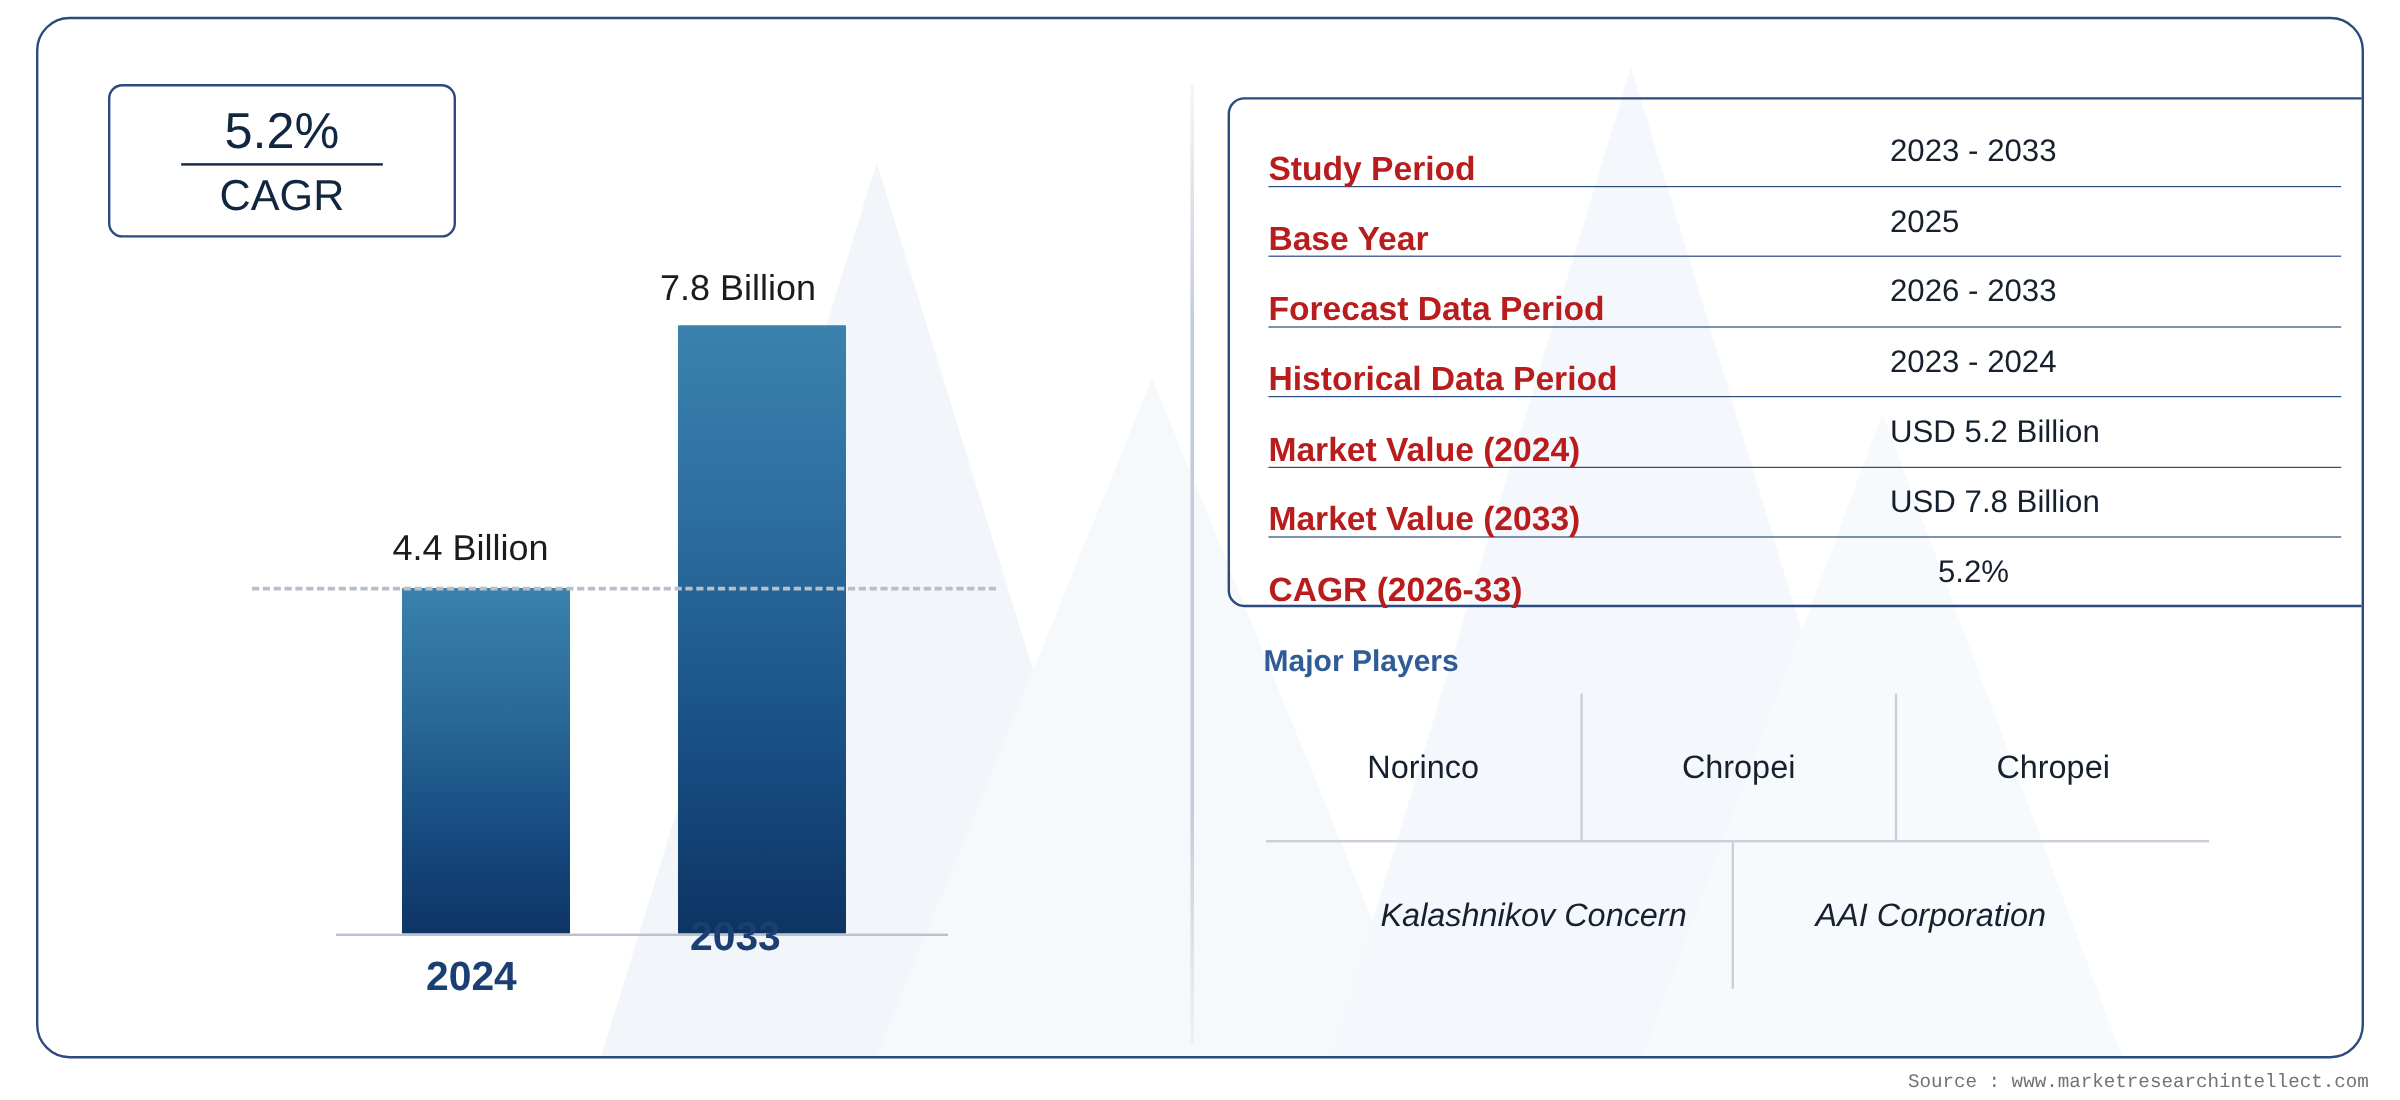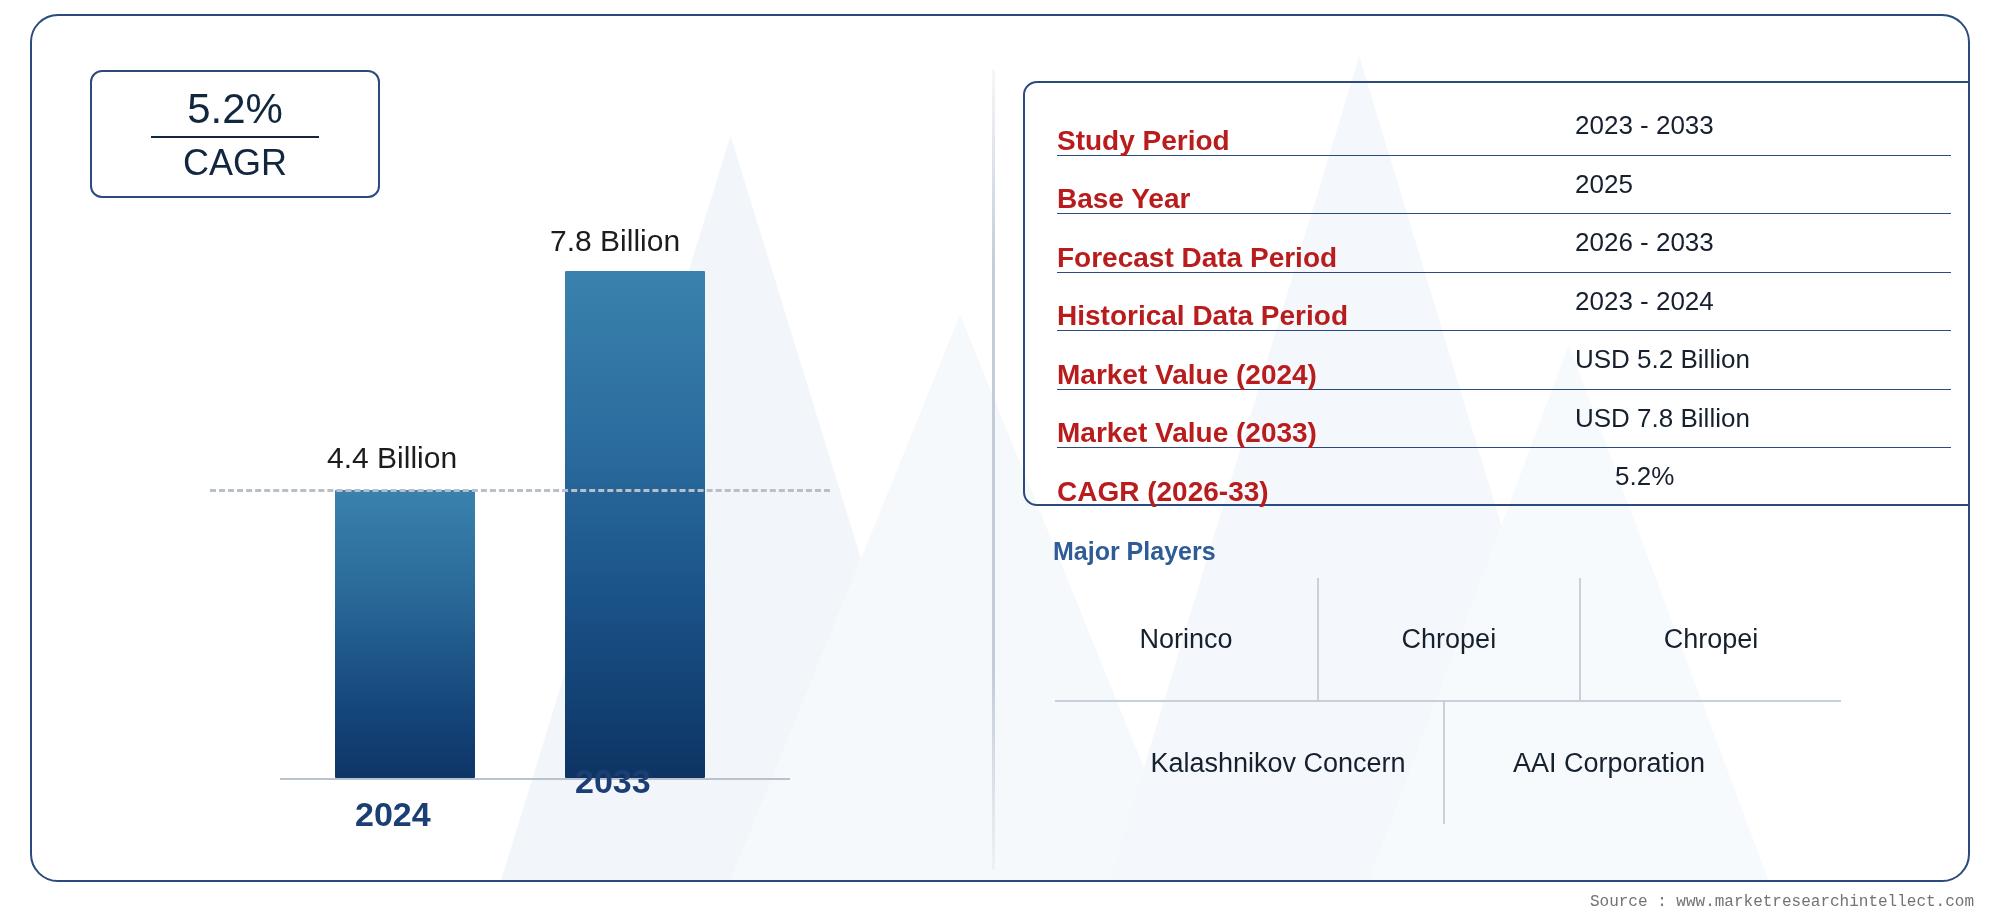--- a/index.html
+++ b/index.html
@@ -231,20 +231,21 @@
   .row1 .player-cell + .player-cell {
     border-left: 2px solid #c8d0da;
   }
   .row1 {
     border-bottom: 2px solid #c8d0da;
     width: 786px;
     margin-left: 2px;
   }
   .row2 {
     margin-left: 60px;
+    font-style: italic;
   }
   .row2 .player-cell {
     width: 330px;
   }
   .row2 .player-cell + .player-cell {
     border-left: 2px solid #c8d0da;
   }
 
   .source {
     position: absolute;

